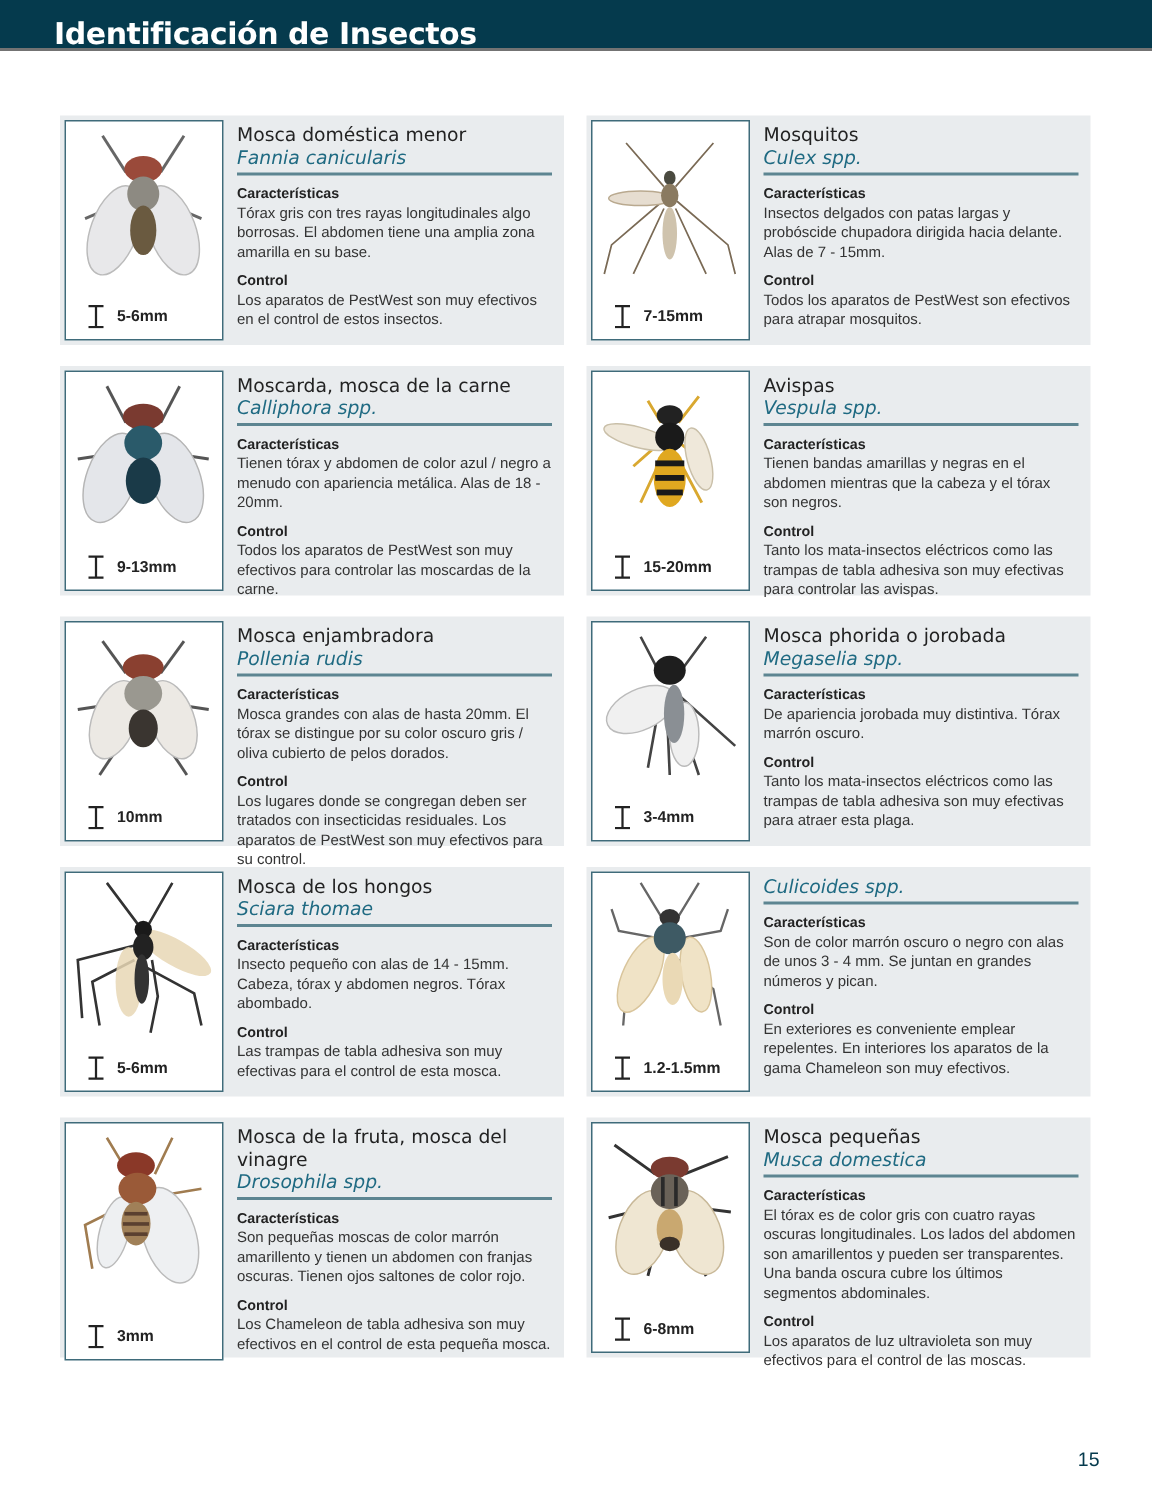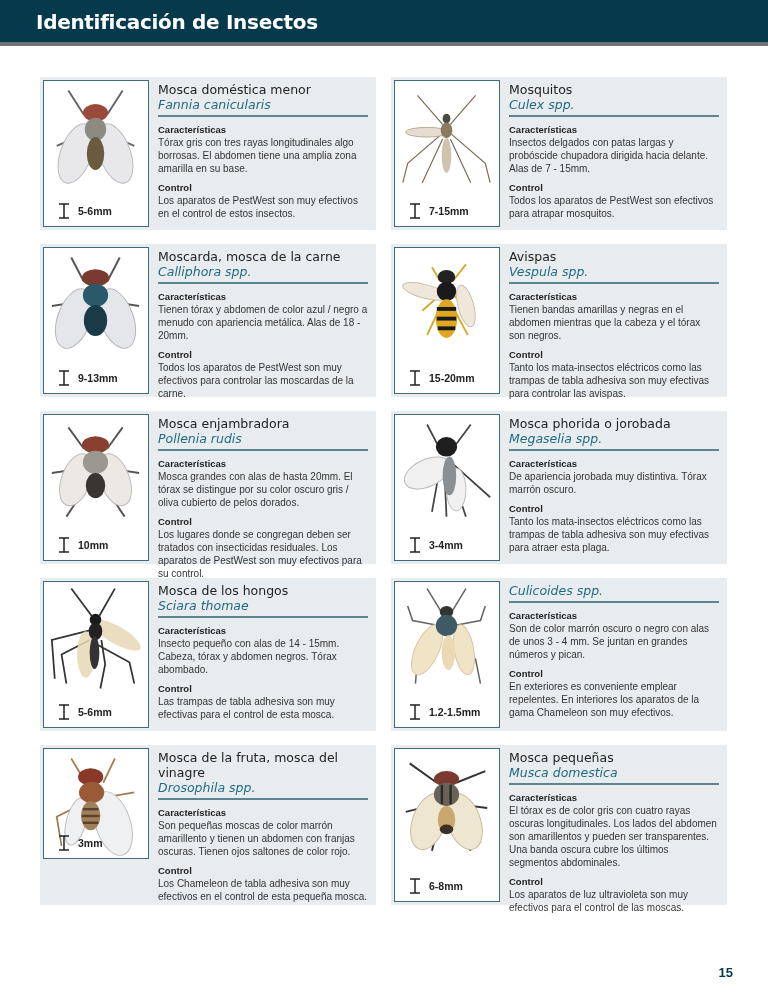--- a/index.html
+++ b/index.html
@@ -1,21 +1,21 @@
 <!DOCTYPE html>
 <html><head>
 <meta charset="utf-8">
 <style>
   * { box-sizing: border-box; margin: 0; padding: 0; }
   html, body { width: 768px; height: 994px; background: #ffffff; overflow: hidden; }
   body { font-family: "Liberation Sans", "DejaVu Sans", sans-serif; color: #222; position: relative; }
 
   .header {
-    position: absolute; left: 0; top: 0; width: 768px; height: 46px;
-    background: #053a4d; border-bottom: 4px solid #737373;
+    position: absolute; left: 0; top: 0; width: 768px; height: 34px;
+    background: #053a4d; border-bottom: 2px solid #737373;
   }
   .header h1 {
     position: absolute; left: 36px; top: 10px;
     color: #ffffff; font-size: 20px; font-weight: bold; letter-spacing: -0.3px;
     font-family: "DejaVu Sans", sans-serif;
   }
 
   .card {
     position: absolute; width: 336px; height: 153px;
     background: #e9ecee;
@@ -33,21 +33,21 @@
 
   .card .info { position: absolute; left: 118px; top: 5px; right: 8px; }
   .card .common { font-size: 12.5px; color: #222; line-height: 15px; font-family: "DejaVu Sans", sans-serif; }
   .card .latin { font-size: 12.5px; color: #1f6a82; font-style: italic; line-height: 15px; font-family: "DejaVu Sans", sans-serif; }
   .card .rule { height: 2px; background: #5d8591; margin-top: 3px; margin-bottom: 7px; }
   .card .lbl { font-size: 9.5px; font-weight: bold; color: #222; line-height: 12px; margin-top: 7px; }
   .card .txt { font-size: 10px; color: #333; line-height: 13px; margin-bottom: 5px; }
 
   .pagenum {
     position: absolute; right: 35px; top: 965px;
-    font-size: 13px; font-weight: bold; color: #053a4d;
+    font-size: 13px; font-weight: normal; color: #053a4d;
   }
 </style>
 </head>
 <body>
 
 <div class="header">
   <h1>Identificación de Insectos</h1>
 </div>
 
 <div class="card" style="left:40px; top:77px;">
@@ -291,21 +291,21 @@
     <div class="latin">Culicoides spp.</div>
     <div class="rule"></div>
     <div class="lbl">Características</div>
     <div class="txt">Son de color marrón oscuro o negro con alas de unos 3 - 4 mm. Se juntan en grandes números y pican.</div>
     <div class="lbl">Control</div>
     <div class="txt">En exteriores es conveniente emplear repelentes. En interiores los aparatos de la gama Chameleon son muy efectivos.</div>
   </div>
 </div>
 
 <div class="card" style="left:40px; top:745px; height:160px;">
-  <div class="frame" style="height:111px;padding-left:11px;">
+  <div class="frame" style="height:159px;padding-left:11px;">
     <svg class="insect" viewBox="0 0 100 110">
       <g stroke="#a07c50" stroke-width="1.8" fill="none">
         <path d="M40 30 L25 5 M58 30 L70 5 M40 50 L10 65 L15 95 M60 45 L90 40"></path>
       </g>
       <ellipse cx="68" cy="72" rx="18" ry="34" fill="#eef0f2" stroke="#bbb" transform="rotate(-18 68 72)"></ellipse>
       <ellipse cx="30" cy="70" rx="10" ry="25" fill="#eef0f2" stroke="#bbb" transform="rotate(15 30 70)"></ellipse>
       <ellipse cx="45" cy="24" rx="13" ry="9" fill="#8a3828"></ellipse>
       <ellipse cx="46" cy="40" rx="13" ry="11" fill="#9a5a38"></ellipse>
       <ellipse cx="45" cy="64" rx="10" ry="15" fill="#a08058"></ellipse>
       <g fill="#5a4030">

